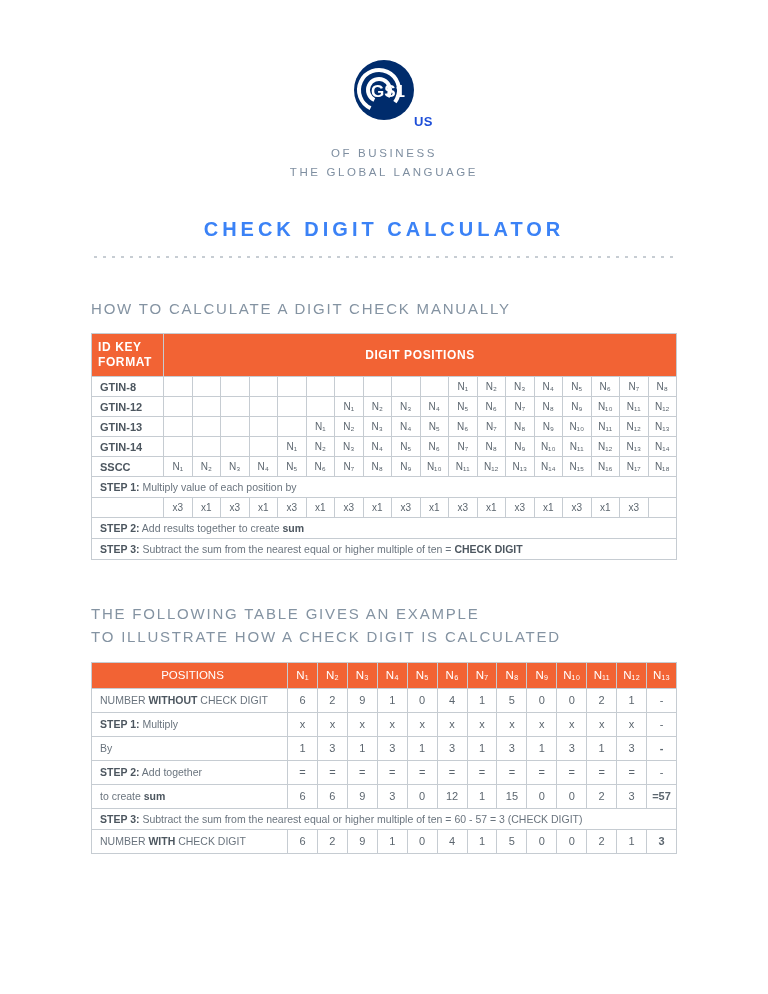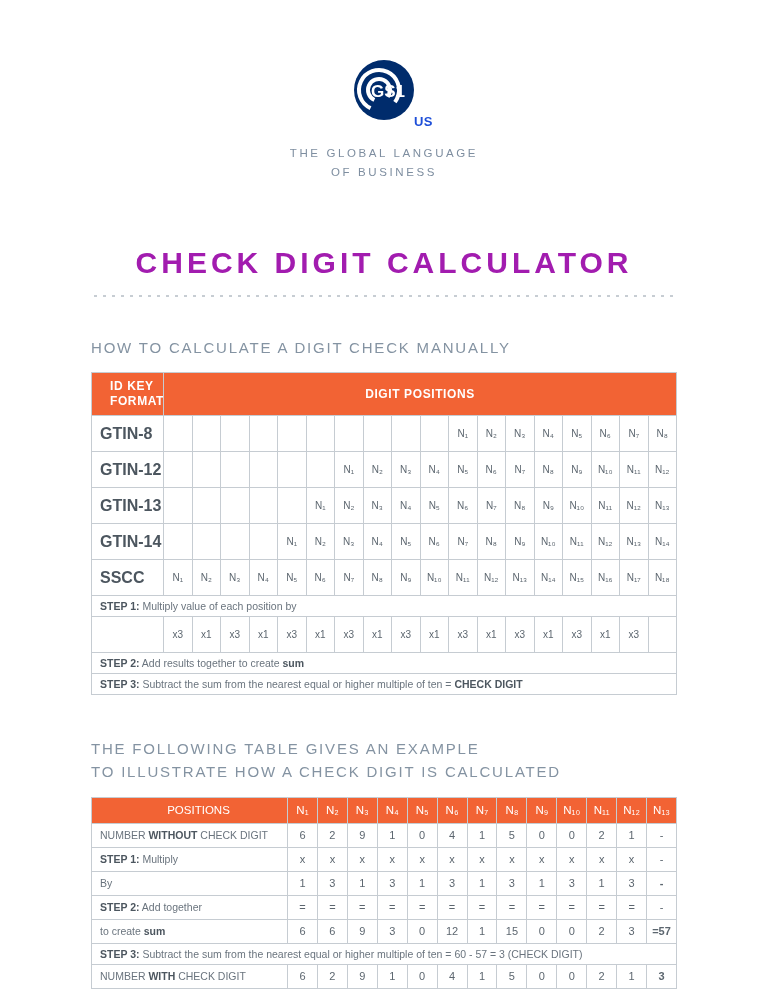--- a/index.html
+++ b/index.html
@@ -7,36 +7,36 @@
   body { font-family: "Liberation Sans", "DejaVu Sans", sans-serif; color: #5C666F; }
   .page { width: 768px; height: 994px; margin: 0 auto; background: #fff; overflow: hidden; position: relative; }
   .content { width: 586px; margin: 0 auto; }
 
   
   .logo { position: relative; width: 64px; margin: 58px auto 0; }
   .logo-us { position: absolute; right: -17px; bottom: -3px; color: #1d4ed8; font-weight: bold; font-size: 13px; letter-spacing: .5px; }
   .tagline { margin-top: 18px; text-align: center; font-size: 11.5px; letter-spacing: 2.6px; color: #7E8EA0; line-height: 1.65; }
 
   
-  .title { margin-top: 64px; text-align: center; color: #a21caf; font-weight: bold; font-size: 30px; letter-spacing: 4px; }
+  .title { margin-top: 36px; text-align: center; color: #3b82f6; font-weight: bold; font-size: 20px; letter-spacing: 4px; }
   .dotted { width: 586px; height: 4px; margin: 14px auto 0;
             background-image: radial-gradient(circle, #C7CDD3 1.3px, rgba(0,0,0,0) 1.4px);
             background-size: 9px 4px; background-position: 0 50%; background-repeat: repeat-x; }
 
   .sec-heading { margin-top: 38px; font-size: 15px; letter-spacing: 1.8px; color: #8493A2; line-height: 1.55; }
 
   
   table { border-collapse: collapse; table-layout: fixed; width: 586px; margin-top: 13px; }
   th, td { border: 1px solid #C6CCD2; font-weight: normal; overflow: hidden; }
   .c-label1 { width: 72px; }
   .c-label2 { width: 196px; }
 
   .h1cell { background: #F26334; color: #ffffff; font-weight: bold; height: 43px; font-size: 12px; letter-spacing: .6px; text-align: center; }
-  .labelcell { text-align: left; padding-left: 18px; white-space: pre-line; line-height: 1.3; margin-left: 7px; }
-  .rowlabel { text-align: left; padding-left: 8px; font-weight: bold; color: #4C565F; font-size: 16px; height: 36px; }
+  .labelcell { text-align: left; padding-left: 6px; white-space: pre-line; line-height: 1.3; margin-left: 7px; }
+  .rowlabel { text-align: left; padding-left: 8px; font-weight: bold; color: #4C565F; font-size: 11px; height: 20px; }
   .pos { text-align: center; font-size: 10px; color: #5C666F; height: 20px; }
   .steptext { text-align: left; padding: 4px 8px; font-size: 10.5px; color: #6A747E; height: 20px; }
   .b { font-weight: bold; color: #4C565F; }
 
   .h2cell { background: #F26334; color: #ffffff; font-weight: normal; height: 26px; font-size: 11.5px; text-align: center; }
   .rowlabel2 { text-align: left; padding-left: 8px; font-size: 10.5px; color: #6A747E; height: 24px; }
   .pos2 { text-align: center; font-size: 11px; color: #5C666F; height: 24px; }
 </style>
 </head>
 <body>
@@ -47,22 +47,22 @@
     <svg width="64" height="64" viewBox="0 0 64 64">
       <circle cx="32" cy="32" r="30" fill="#002C6C"></circle>
       <circle cx="27" cy="32" r="20" fill="none" stroke="#ffffff" stroke-width="4" stroke-dasharray="98 28" transform="rotate(115 27 32)"></circle>
       <circle cx="27" cy="32" r="11" fill="none" stroke="#ffffff" stroke-width="4" stroke-dasharray="54 16" transform="rotate(115 27 32)"></circle>
       <text x="36" y="39" text-anchor="middle" fill="#ffffff" font-size="17" font-weight="bold" font-family="Liberation Sans, DejaVu Sans, sans-serif">GS1</text>
     </svg>
     <div class="logo-us">US</div>
   </div>
 
   <div class="tagline">
+    <div>OF BUSINESS</div>
     <div>THE GLOBAL LANGUAGE</div>
-    <div>OF BUSINESS</div>
   </div>
 
   <div class="title">CHECK DIGIT CALCULATOR</div>
   <div class="dotted"></div>
 
   <div class="content">
     <div class="sec-heading">HOW TO CALCULATE A DIGIT CHECK MANUALLY</div>
 
     <table id="t1">
       <colgroup>

